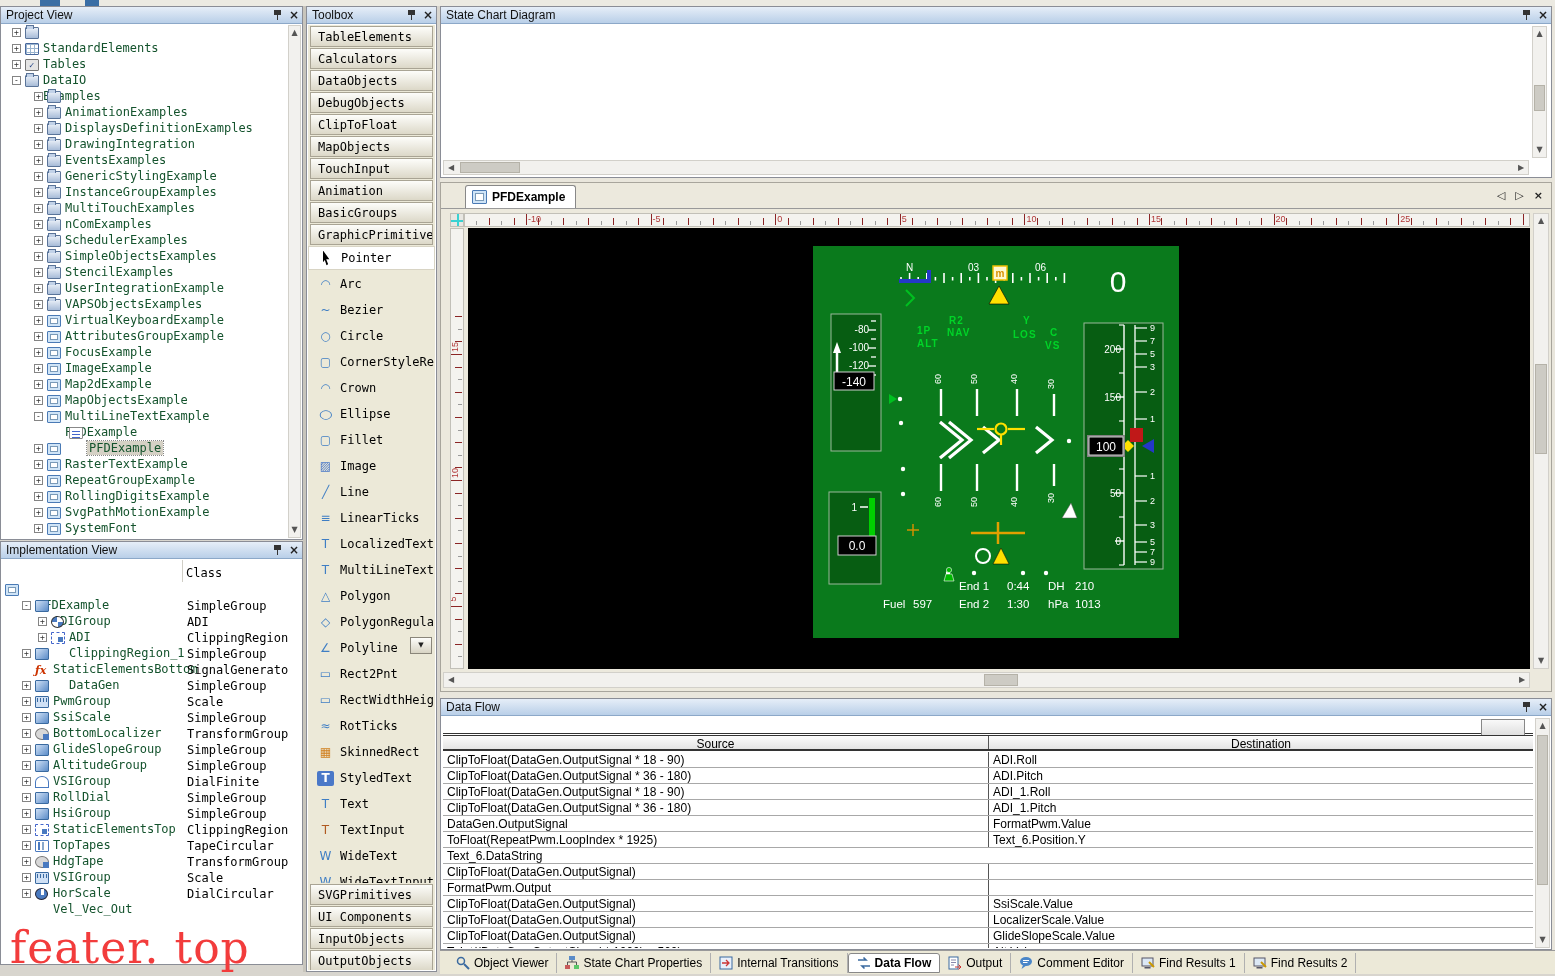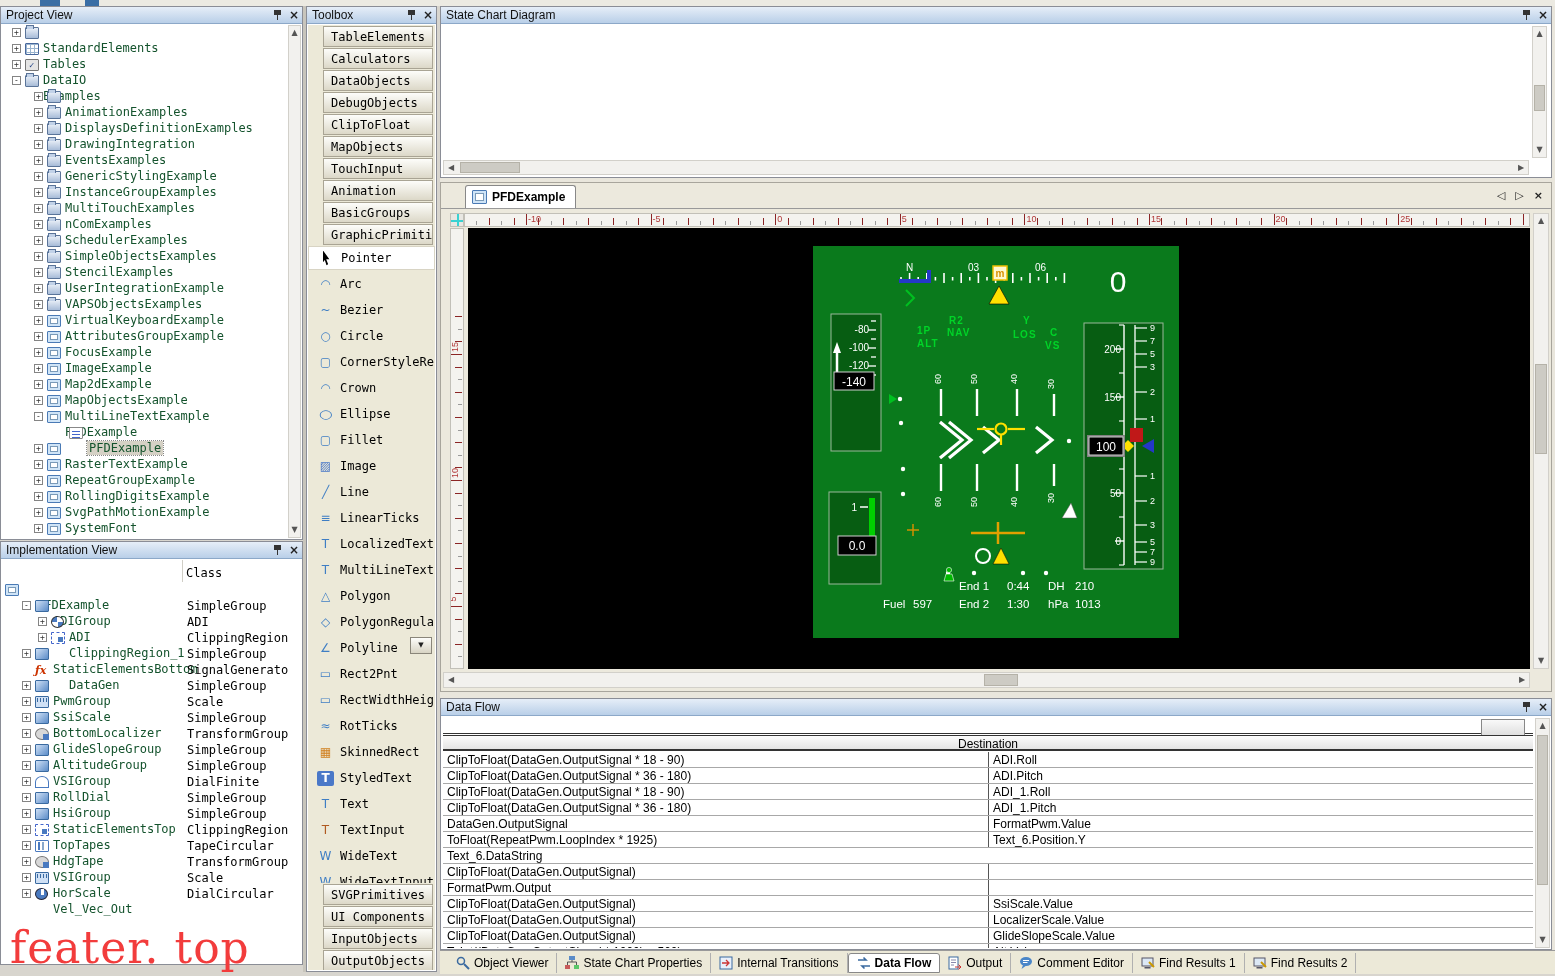--- a/index.html
+++ b/index.html
@@ -46,21 +46,21 @@
 .i-dialc:before{content:"";position:absolute;left:5px;top:0;width:3px;height:6px;background:#fff}
 .i-tape{background:#fff;border:1px solid #4a7ac0}
 .i-tape:before{content:"";position:absolute;left:2px;top:1px;bottom:1px;width:2px;background:#4a7ac0;box-shadow:4px 0 0 #88a8cc}
 
 .sb{position:absolute;background:#f2f1ee;border:1px solid #d2d0ca}
 .sbarrow{position:absolute;width:100%;height:14px;font:8px/14px "DejaVu Sans",sans-serif;text-align:center;color:#555}
 .sbarrow.h{width:14px;height:100%;line-height:14px}
 .sbthumb{position:absolute;background:#cdcbc4;border:1px solid #b5b2a8}
 
 .toolbox-body{position:absolute;left:1px;right:1px;top:18px;bottom:1px;background:#ece9d8;overflow:hidden}
-.tbcat{height:21px;margin:1px 2px 0 15px;background:linear-gradient(#fdfdfa,#dcd8c8);border:1px solid #a9a494;font:12px "DejaVu Sans Mono",monospace;padding:3px 0 0 7px;color:#000;white-space:nowrap;overflow:hidden}
+.tbcat{height:21px;margin:1px 2px 0 2px;background:linear-gradient(#fdfdfa,#dcd8c8);border:1px solid #a9a494;font:12px "DejaVu Sans Mono",monospace;padding:3px 0 0 7px;color:#000;white-space:nowrap;overflow:hidden}
 .tbitems{position:relative;overflow:hidden;height:638px}
 .tbrow{height:26px;display:flex;align-items:center;gap:6px;padding-left:9px;font:12px "DejaVu Sans Mono",monospace;white-space:nowrap}
 .tbrow.sel{background:#fff;height:24px;margin:1px 0;border:1px solid #d8d4c4}
 .gicon{width:17px;height:15px;font:12px/15px "DejaVu Sans",sans-serif;text-align:center;color:#3f7ec4;flex:none;position:relative}
 .gi-pointer{background:#000;clip-path:polygon(25% 0,78% 58%,52% 58%,68% 92%,54% 99%,40% 64%,25% 78%);width:12px;height:15px;margin:0 3px 0 2px}
 .gi-styledtext{background:#4a78c8;color:#fff;border-radius:2px;font-weight:bold}
 .gi-ellipse{transform:scaleX(1.35)}
 .gi-image{color:#4a78c8}
 .gi-skinnedrect{color:#d08020}
 .gi-textinput{color:#b05a20}
@@ -950,20 +950,21 @@
     <div class="ptitle">
       <span>Data Flow</span>
       <span class="pbtns">
           <span class="pinicon"></span>
           <span class="pbtn">×</span>
         </span>
     </div>
     <div style="position:absolute;left:2px;top:19px;width:1090px;height:16px;background:#fff;border-bottom:1px solid #333"></div>
     <button class="btn" style="left:1040px;top:20px;width:44px;height:15px">Add</button>
     <div class="dfhead" style="position:absolute;left:2px;top:36px;width:1090px">
+      <div class="dfc src">Source</div>
       <div class="dfc dst">Destination</div>
     </div>
     <div style="position:absolute;left:2px;top:53px;width:1090px;height:196px;overflow:hidden;background:#fff">
 
     <div class="dfrow">
           <div class="dfc src">ClipToFloat(DataGen.OutputSignal * 18 - 90)</div>
           <div class="dfc dst">ADI.Roll</div>
         </div>
         <div class="dfrow">
           <div class="dfc src">ClipToFloat(DataGen.OutputSignal * 36 - 180)</div>

